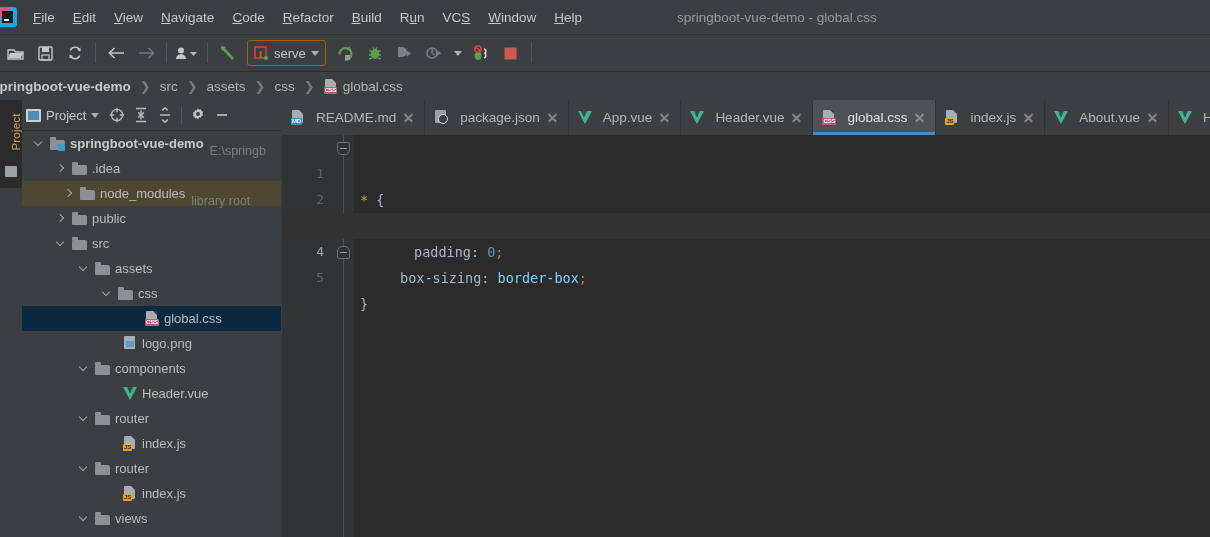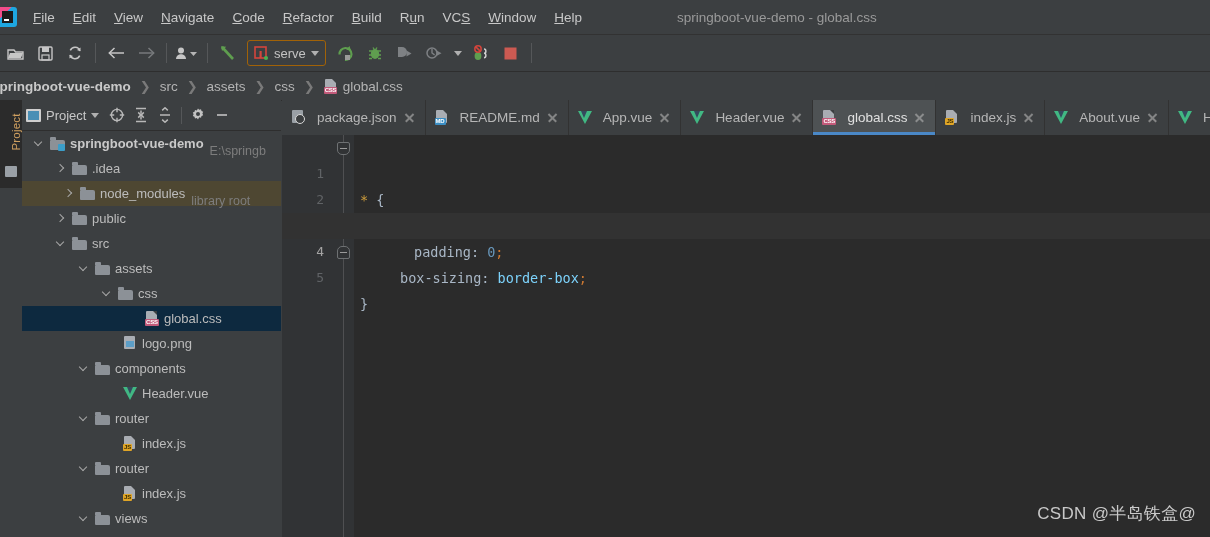--- a/index.html
+++ b/index.html
@@ -503,33 +503,33 @@
         <span class="folder" style="margin-left:5px">
             <i></i>
           </span>
         <span class="fname">views</span>
       </div>
     </div>
   </div>
 
   <div class="tabsbar">
     <div class="tab">
+      <span class="fico">
+          <span class="pg"></span>
+          <span class="bdg md">MD</span>
+        </span>
+      <span class="tl">README.md</span>
+      <span class="xbtn"></span>
+    </div>
+    <div class="tab">
       <span class="jsonico">
           <span class="pg"></span>
           <span class="cir"></span>
         </span>
       <span class="tl">package.json</span>
-      <span class="xbtn"></span>
-    </div>
-    <div class="tab">
-      <span class="fico">
-          <span class="pg"></span>
-          <span class="bdg md">MD</span>
-        </span>
-      <span class="tl">README.md</span>
       <span class="xbtn"></span>
     </div>
     <div class="tab">
       <span class="vue"></span>
       <span class="tl">App.vue</span>
       <span class="xbtn"></span>
     </div>
     <div class="tab">
       <span class="vue"></span>
       <span class="tl">Header.vue</span>
@@ -598,15 +598,14 @@
     <div class="foldmark top" style="top:7px">
       <span class="sh"></span>
         <span class="mn"></span>
     </div>
     <div class="foldmark bot" style="top:111px">
       <span class="sh"></span>
         <span class="mn"></span>
     </div>
   </div>
 
-  <div class="watermark">CSDN @半岛铁盒@</div>
 
 </div>
 
 </body></html>

